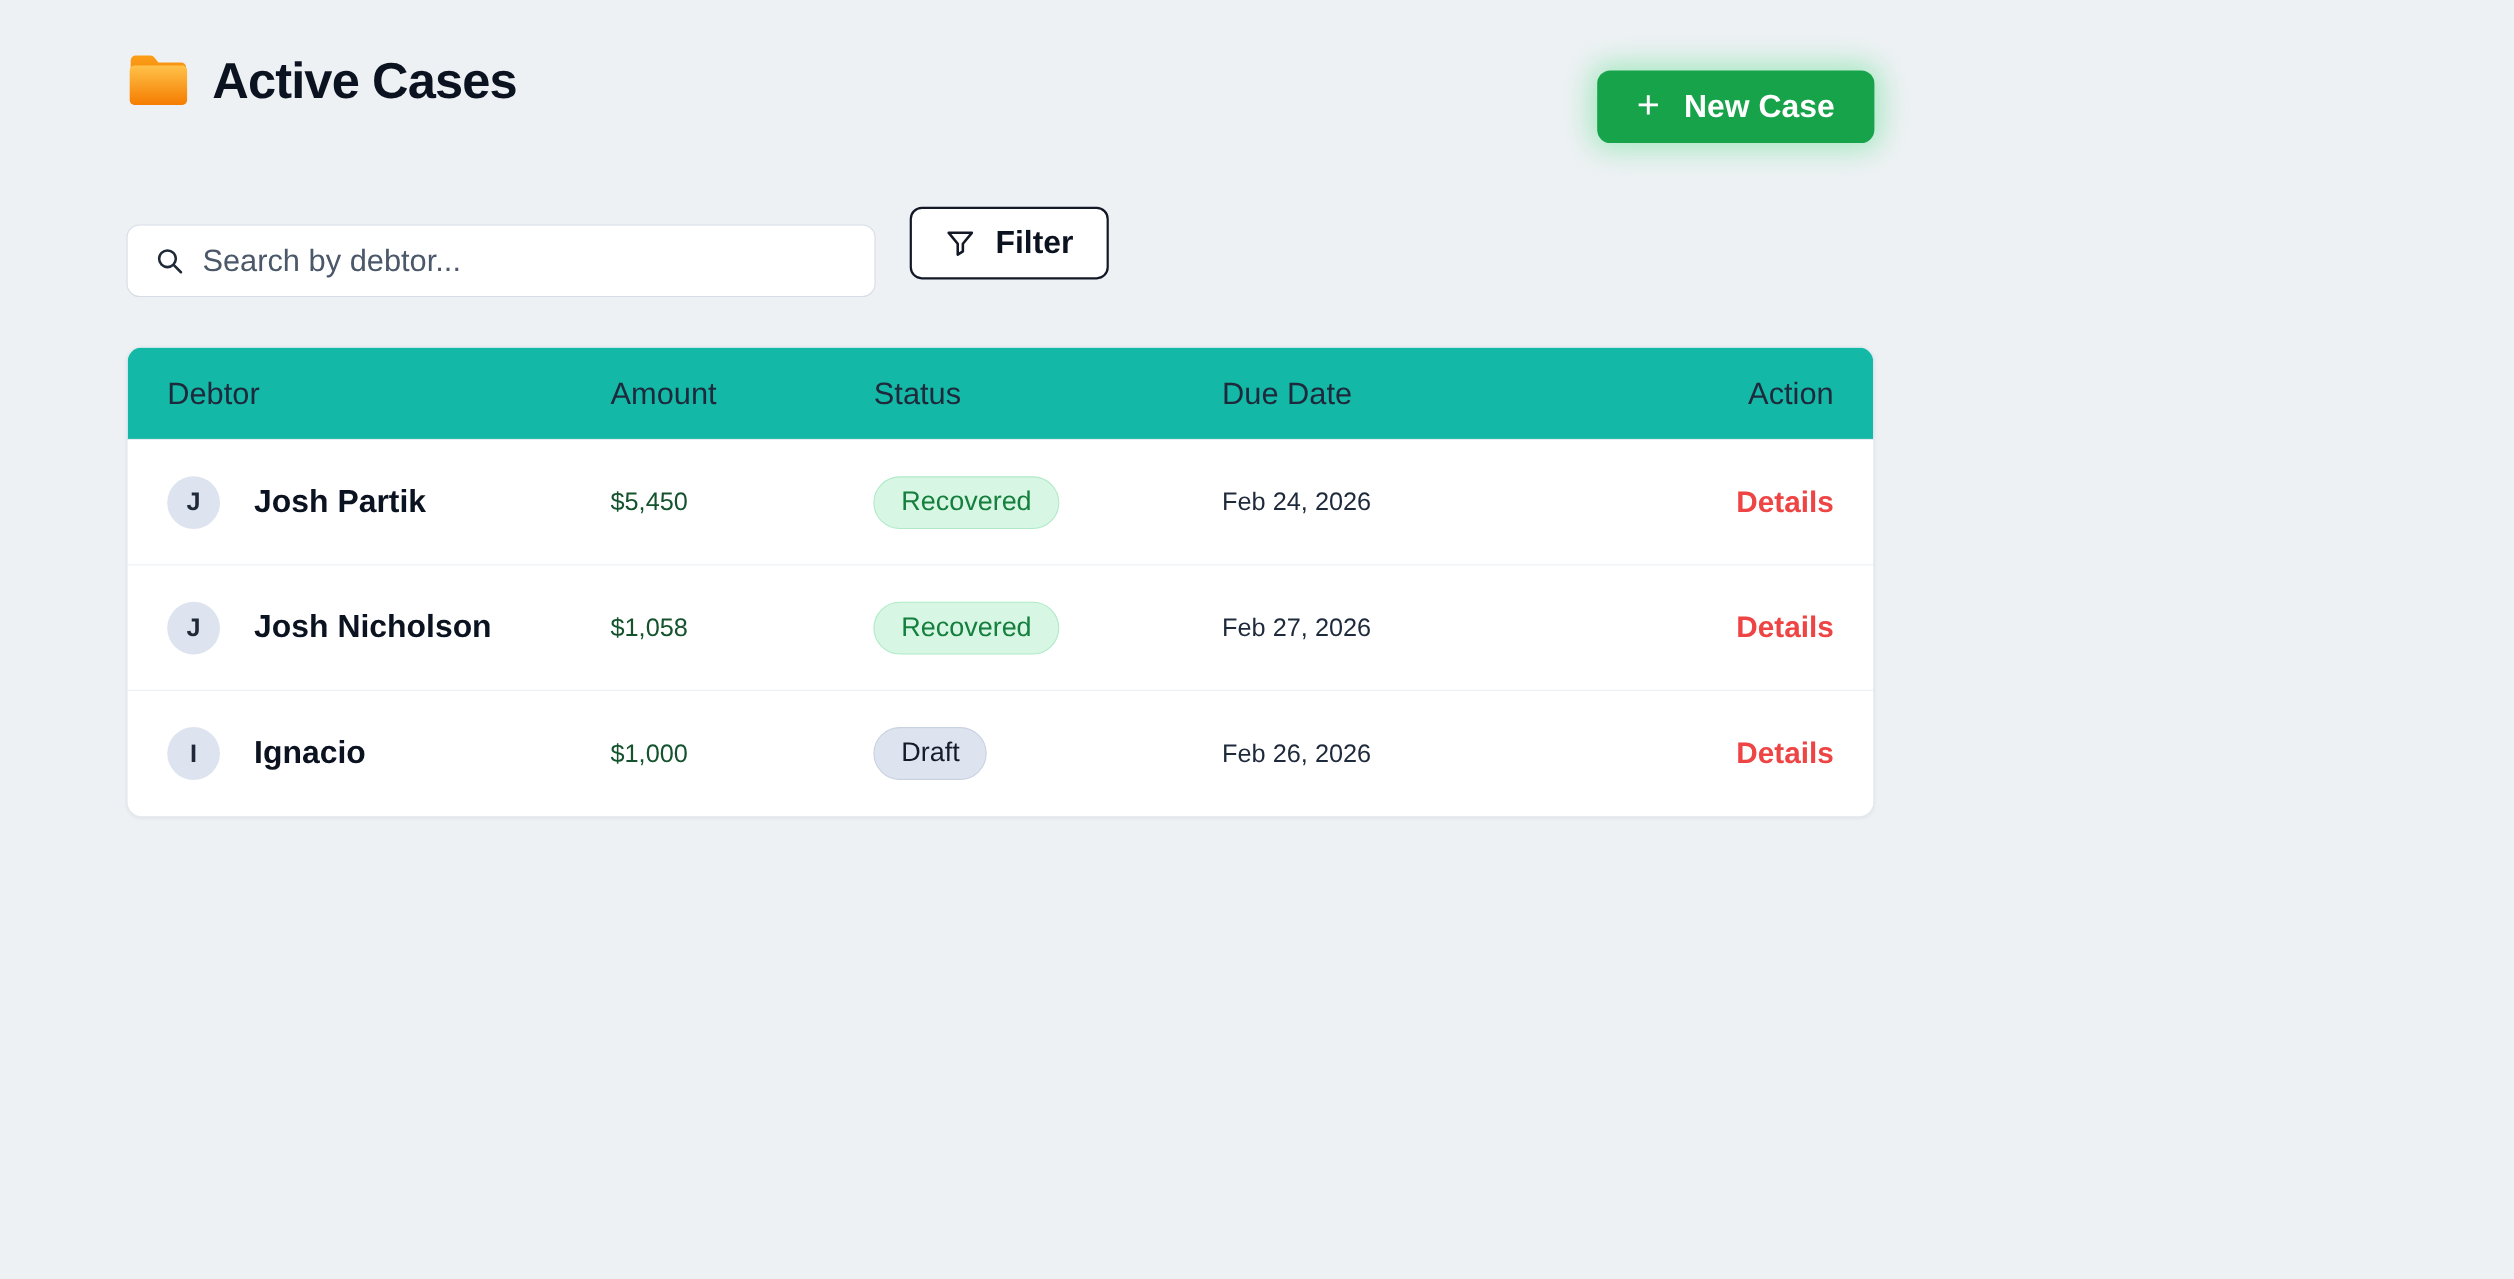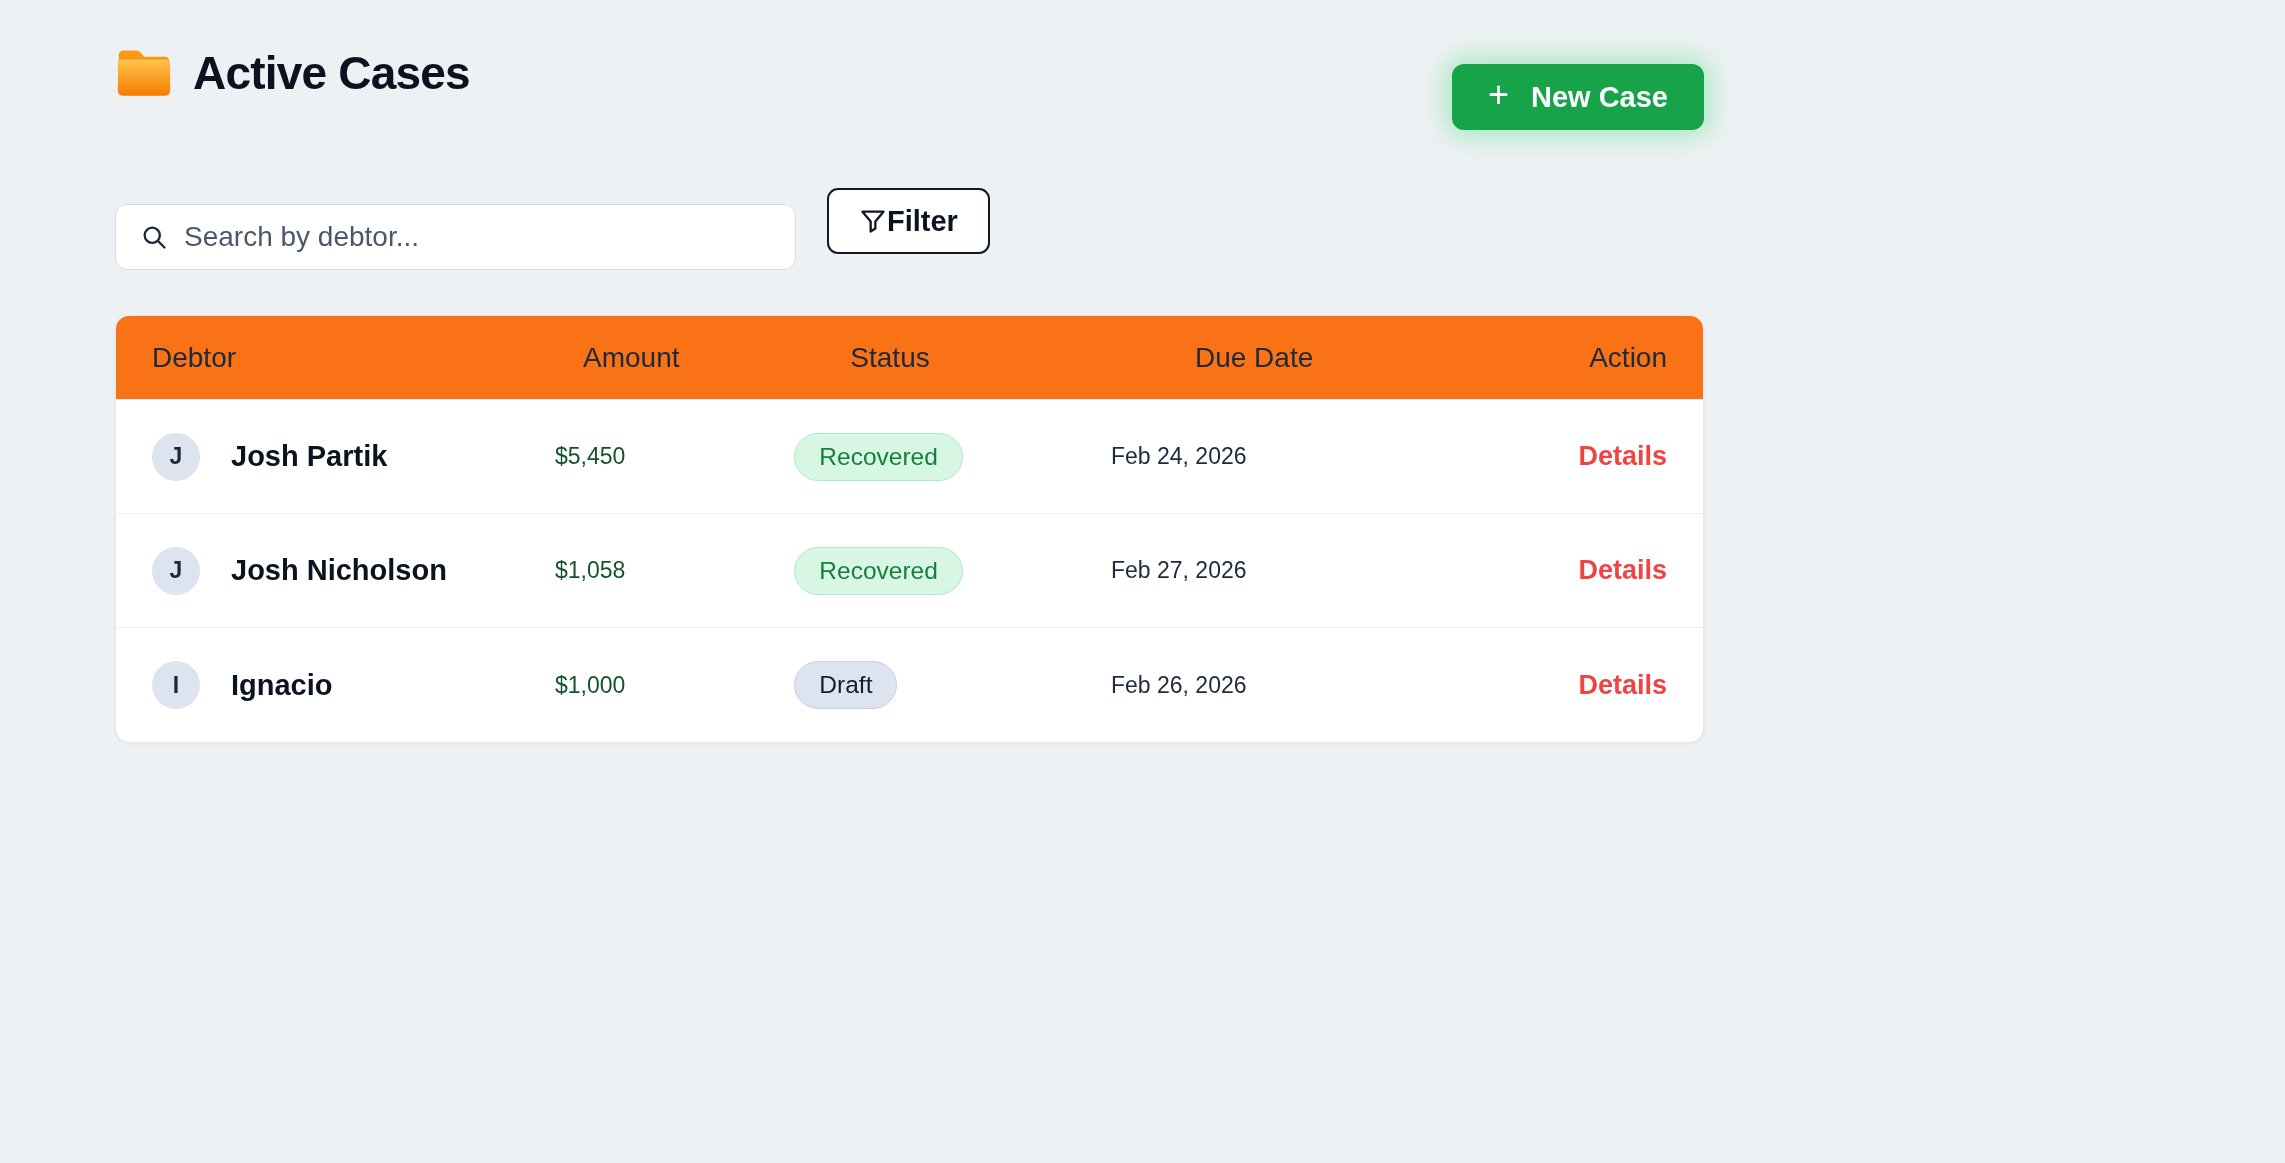--- a/index.html
+++ b/index.html
@@ -97,43 +97,43 @@
     padding: 0 30px;
     background: #ffffff;
     border: 2px solid #121826;
     border-radius: 11px;
     font-family: inherit;
     font-size: 29px;
     font-weight: 600;
     color: #0b1220;
     display: inline-flex;
     align-items: center;
+    gap: 18px;
     cursor: pointer;
   }
 
   
   .card {
     margin-top: 45px;
     background: #ffffff;
     border: 1px solid #e3e8ef;
     border-radius: 14px;
     overflow: hidden;
     box-shadow: 0 1px 3px rgba(16, 24, 40, 0.05);
   }
   .trow {
     display: grid;
     grid-template-columns: 26.6% 15.8% 20.9% 1fr 140px;
     align-items: center;
     padding: 0 36px;
   }
   .thead {
     height: 84px;
-    background: #f97316;
+    background: #14b8a6;
     border-bottom: 1px solid #e6eaf0;
-    gap: 28px;
   }
   .th {
     font-size: 28px;
     font-weight: 500;
     color: #1e293b;
   }
   .th.right, .td.right { text-align: right; }
   .tbody .trow {
     height: 114px;
     border-bottom: 1px solid #eceff4;

